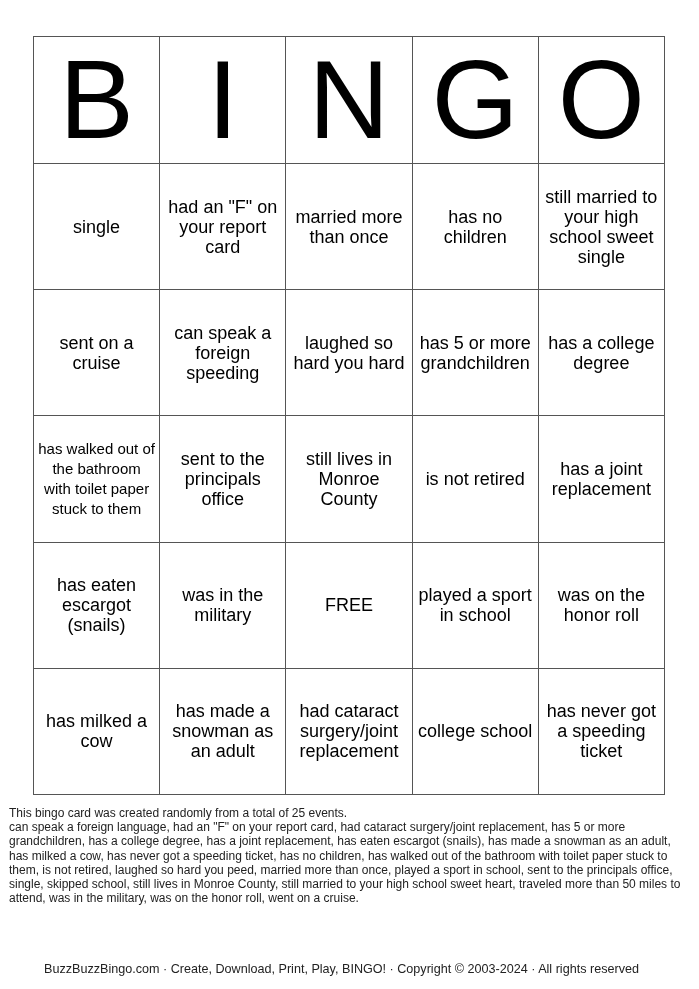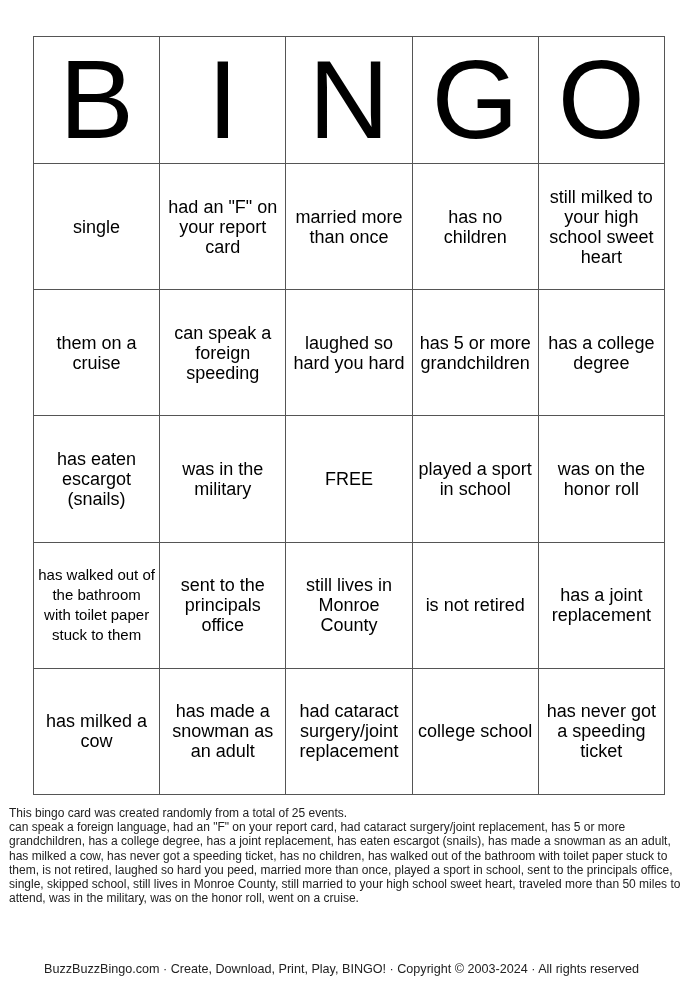--- a/index.html
+++ b/index.html
@@ -22,42 +22,42 @@
     <th>I</th>
     <th>N</th>
     <th>G</th>
     <th>O</th>
   </tr>
   <tr>
     <td class="cell">single</td>
     <td class="cell">had an "F" on your report card</td>
     <td class="cell">married more than once</td>
     <td class="cell">has no children</td>
-    <td class="cell">still milked to your high school sweet heart</td>
+    <td class="cell">still married to your high school sweet single</td>
   </tr>
   <tr>
-    <td class="cell">them on a cruise</td>
+    <td class="cell">sent on a cruise</td>
     <td class="cell">can speak a foreign speeding</td>
     <td class="cell">laughed so hard you hard</td>
     <td class="cell">has 5 or more grandchildren</td>
     <td class="cell">has a college degree</td>
+  </tr>
+  <tr>
+    <td class="cell small">has walked out of the bathroom with toilet paper stuck to them</td>
+    <td class="cell">sent to the principals office</td>
+    <td class="cell">still lives in Monroe County</td>
+    <td class="cell">is not retired</td>
+    <td class="cell">has a joint replacement</td>
   </tr>
   <tr>
     <td class="cell">has eaten escargot (snails)</td>
     <td class="cell">was in the military</td>
     <td class="cell">FREE</td>
     <td class="cell">played a sport in school</td>
     <td class="cell">was on the honor roll</td>
-  </tr>
-  <tr>
-    <td class="cell small">has walked out of the bathroom with toilet paper stuck to them</td>
-    <td class="cell">sent to the principals office</td>
-    <td class="cell">still lives in Monroe County</td>
-    <td class="cell">is not retired</td>
-    <td class="cell">has a joint replacement</td>
   </tr>
   <tr>
     <td class="cell">has milked a cow</td>
     <td class="cell">has made a snowman as an adult</td>
     <td class="cell">had cataract surgery/joint replacement</td>
     <td class="cell">college school</td>
     <td class="cell">has never got a speeding ticket</td>
   </tr>
 </tbody>
   </table>

